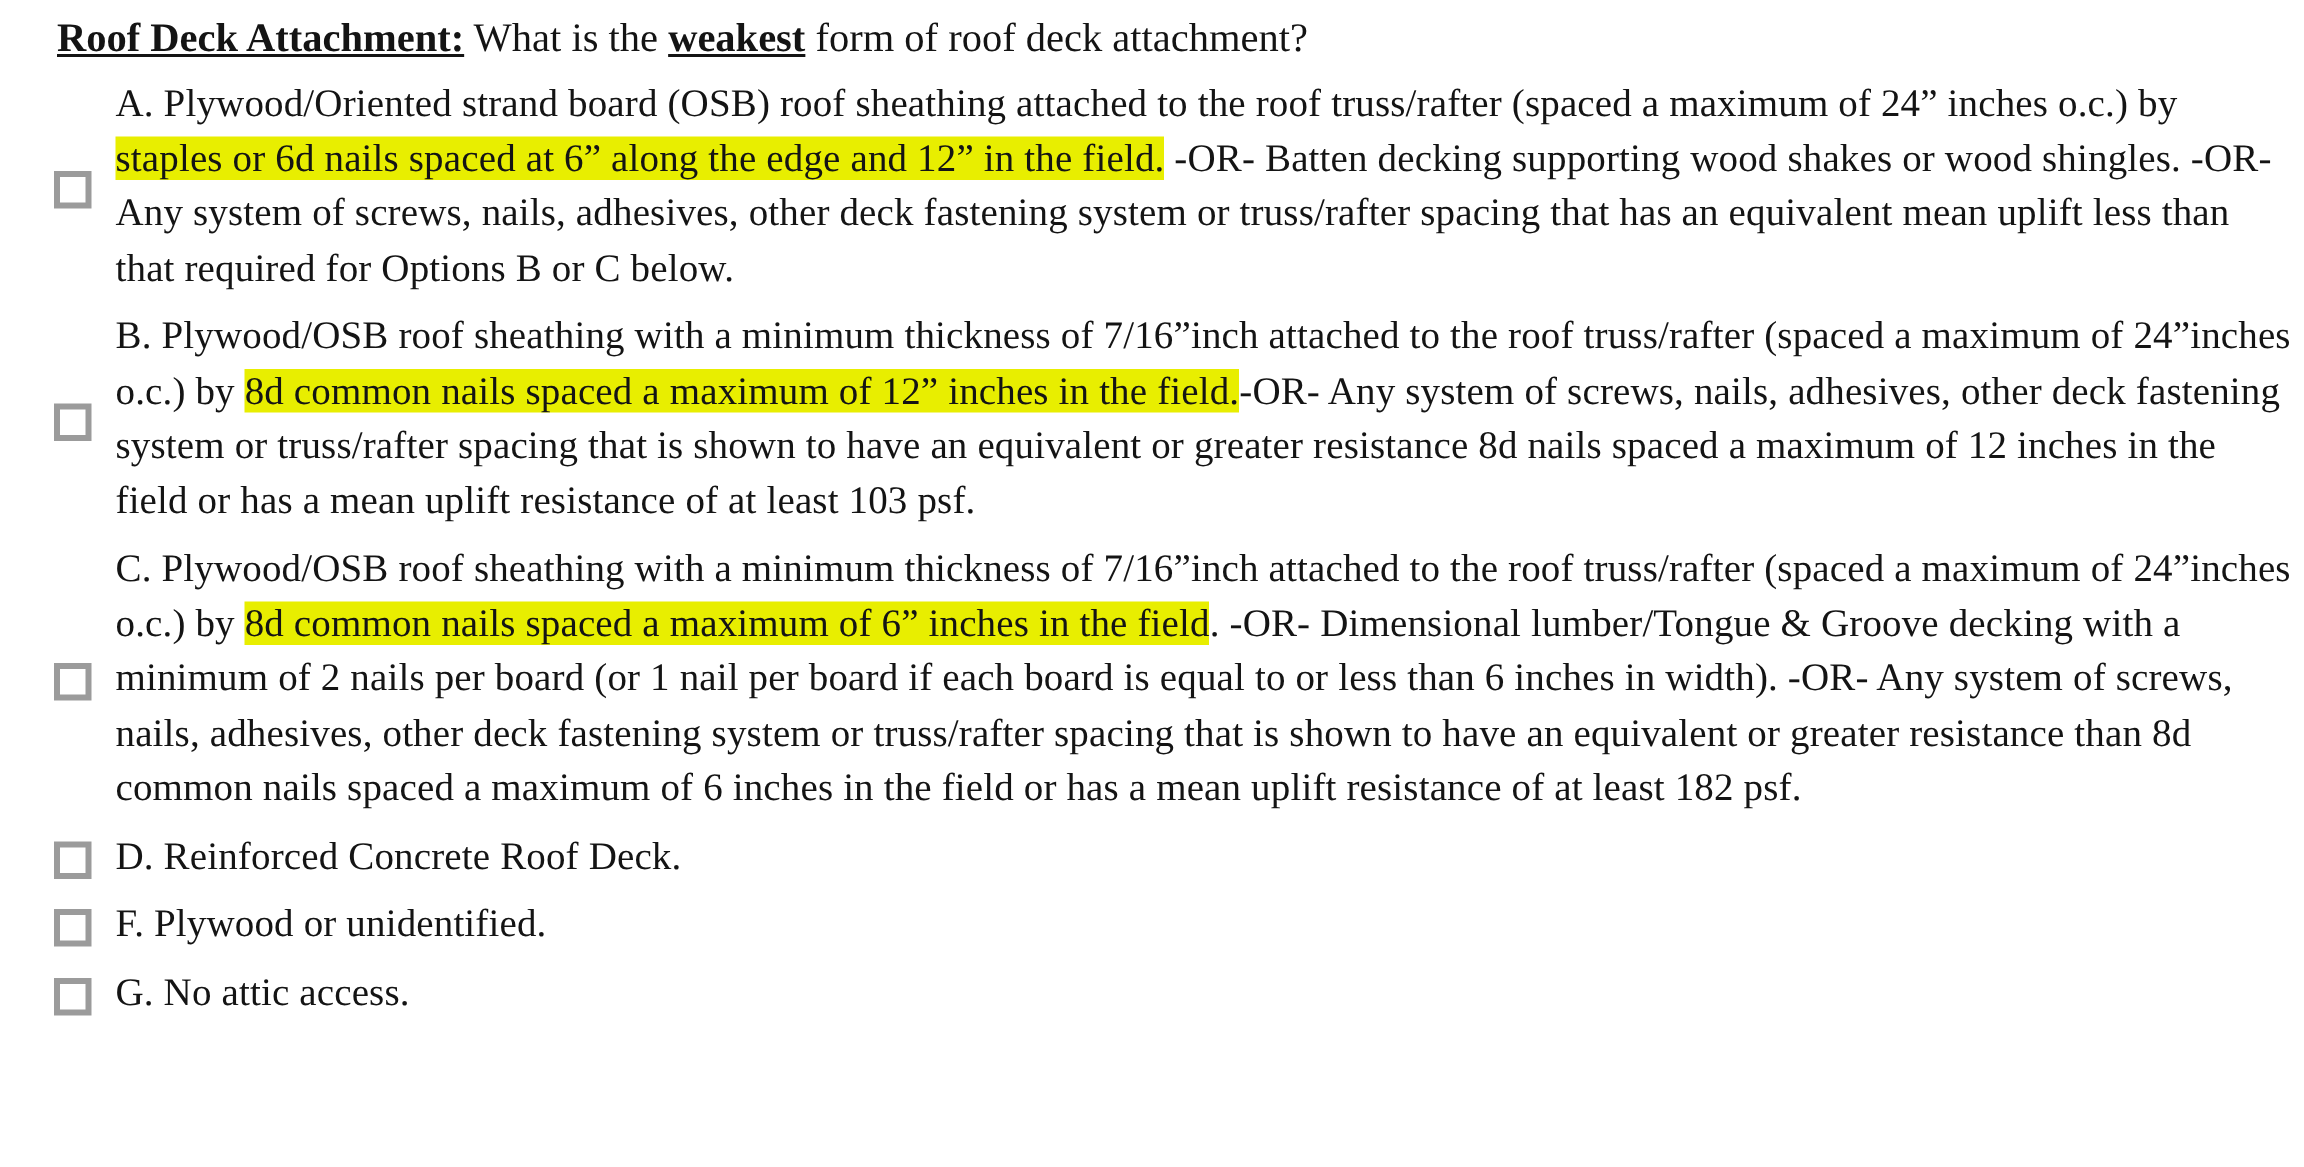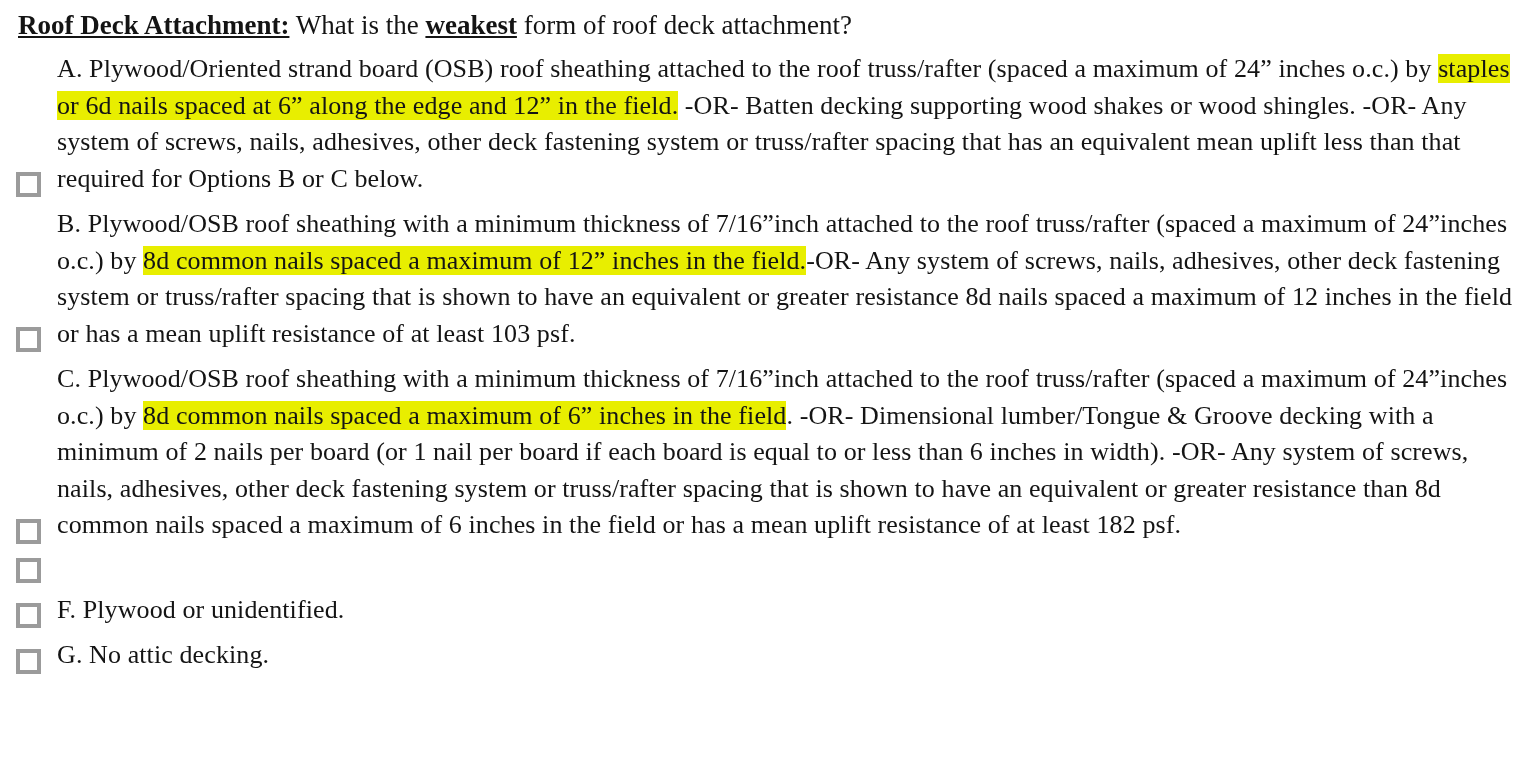--- a/index.html
+++ b/index.html
@@ -16,36 +16,37 @@
   body {
     width: 1536px;
     height: 778px;
     overflow: hidden;
     font-family: "Liberation Serif", "DejaVu Serif", serif;
     color: var(--ink);
     box-sizing: border-box;
   }
   .doc {
     padding: 6px 8px 8px 16px;
+    margin-left: 20px;
   }
   .question {
     margin: 2px 0 9px 2px;
     font-size: 27px;
     line-height: 34px;
     white-space: nowrap;
   }
   .seg-bold-underline {
     font-weight: bold;
     text-decoration: underline;
   }
   .seg-bold { font-weight: bold; }
   .seg-underline { text-decoration: underline; }
   .option-row {
     display: flex;
-    align-items: flex-end;
+    align-items: center;
     margin: 0 0 9px 0;
   }
   .checkbox {
     flex: 0 0 auto;
     width: 17px;
     height: 17px;
     border: 4px solid var(--cb-border);
     background: #fff;
     margin: 5px 0 0 0;
     cursor: pointer;
@@ -76,23 +77,24 @@
       <div class="option-row">
         <span class="checkbox" role="checkbox" aria-checked="false"></span>
         <div class="option-text"><span>B. Plywood/OSB roof sheathing with a minimum thickness of 7/16”inch attached to the roof truss/rafter (spaced a maximum of 24”inches o.c.) by </span><span class="highlight">8d common nails spaced a maximum of 12” inches in the field.</span><span>-OR- Any system of screws, nails, adhesives, other deck fastening system or truss/rafter spacing that is shown to have an equivalent or greater resistance 8d nails spaced a maximum of 12 inches in the field or has a mean uplift resistance of at least 103 psf.</span></div>
       </div>
       <div class="option-row">
         <span class="checkbox" role="checkbox" aria-checked="false"></span>
         <div class="option-text"><span>C. Plywood/OSB roof sheathing with a minimum thickness of 7/16”inch attached to the roof truss/rafter (spaced a maximum of 24”inches o.c.) by </span><span class="highlight">8d common nails spaced a maximum of 6” inches in the field</span><span>. -OR- Dimensional lumber/Tongue &amp; Groove decking with a minimum of 2 nails per board (or 1 nail per board if each board is equal to or less than 6 inches in width). -OR- Any system of screws, nails, adhesives, other deck fastening system or truss/rafter spacing that is shown to have an equivalent or greater resistance than 8d common nails spaced a maximum of 6 inches in the field or has a mean uplift resistance of at least 182 psf.</span></div>
       </div>
       <div class="option-row">
         <span class="checkbox" role="checkbox" aria-checked="false"></span>
+        <div class="option-text"><span>D. Reinforced Concrete Roof Deck.</span></div>
       </div>
       <div class="option-row">
         <span class="checkbox" role="checkbox" aria-checked="false"></span>
         <div class="option-text"><span>F. Plywood or unidentified.</span></div>
       </div>
       <div class="option-row">
         <span class="checkbox" role="checkbox" aria-checked="false"></span>
-        <div class="option-text"><span>G. No attic decking.</span></div>
+        <div class="option-text"><span>G. No attic access.</span></div>
       </div>
     </div>
 </div>
 
 </body></html>

